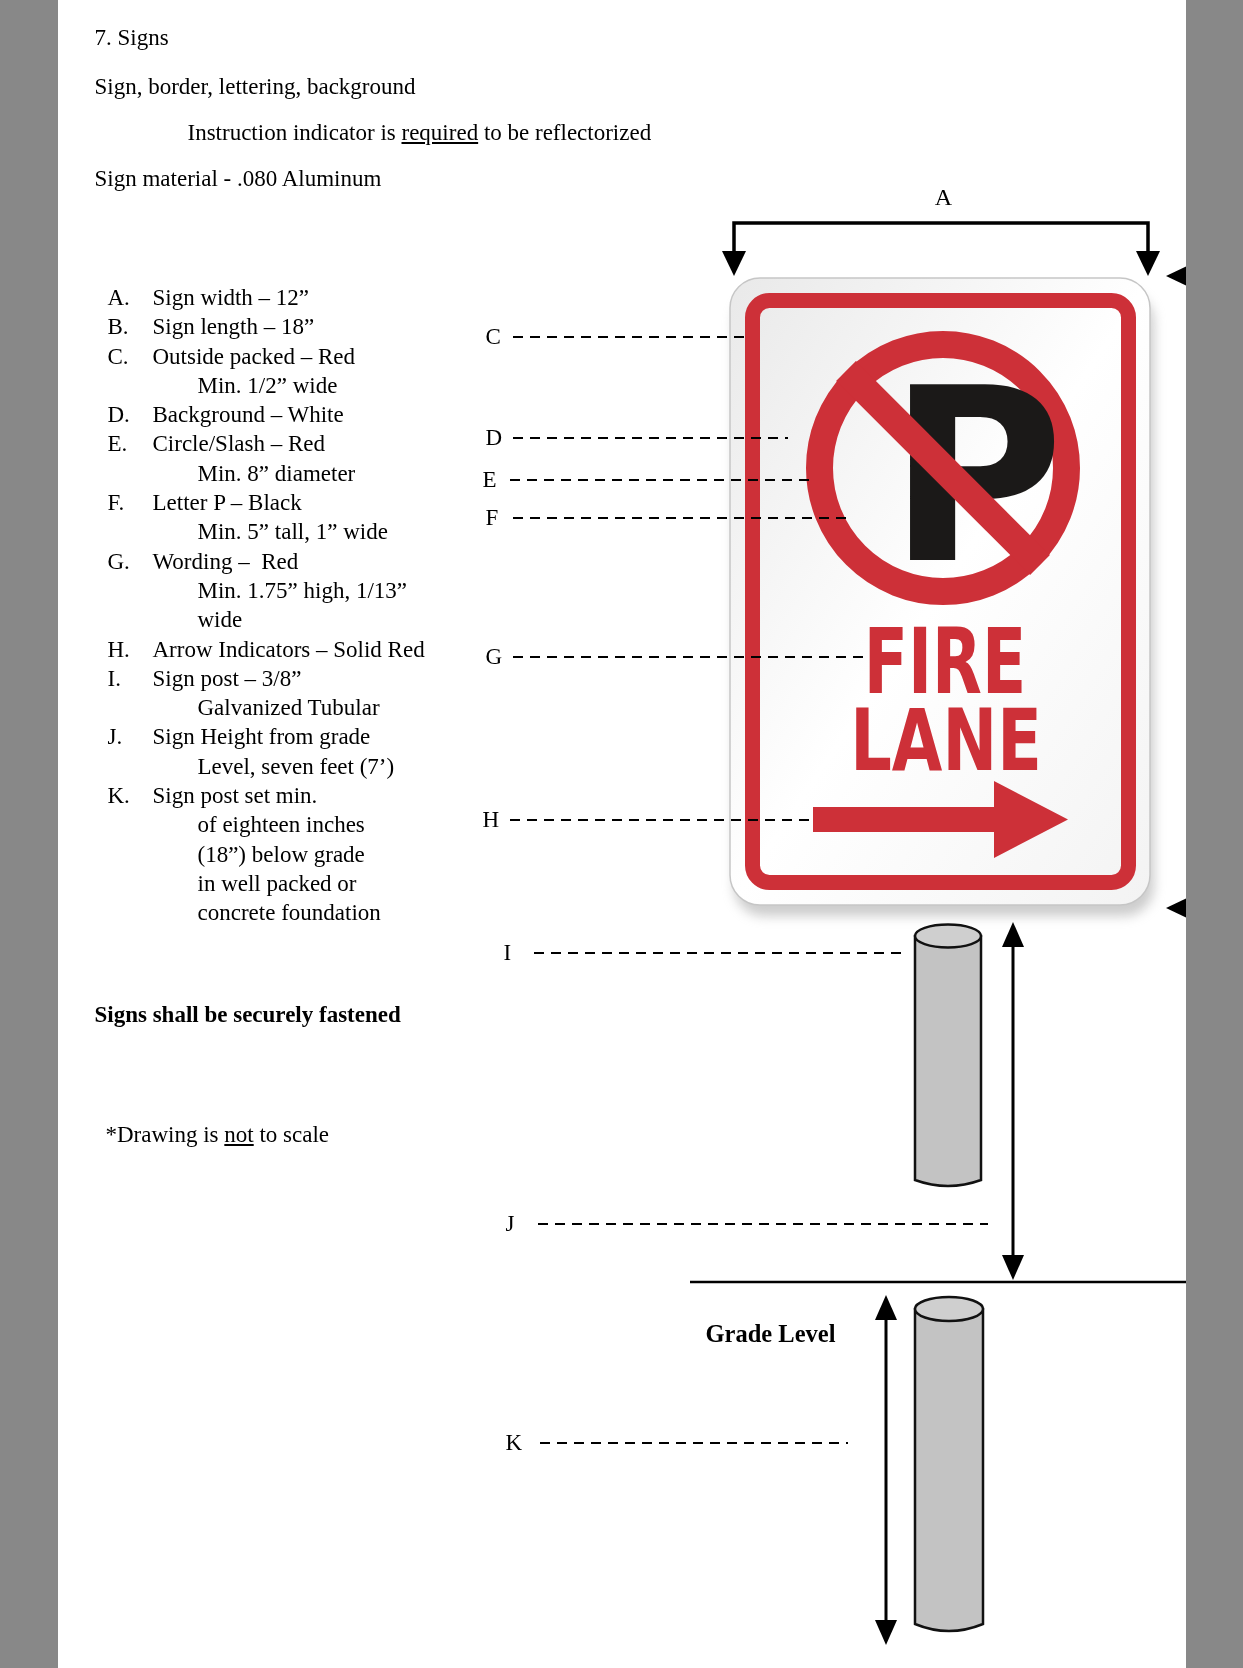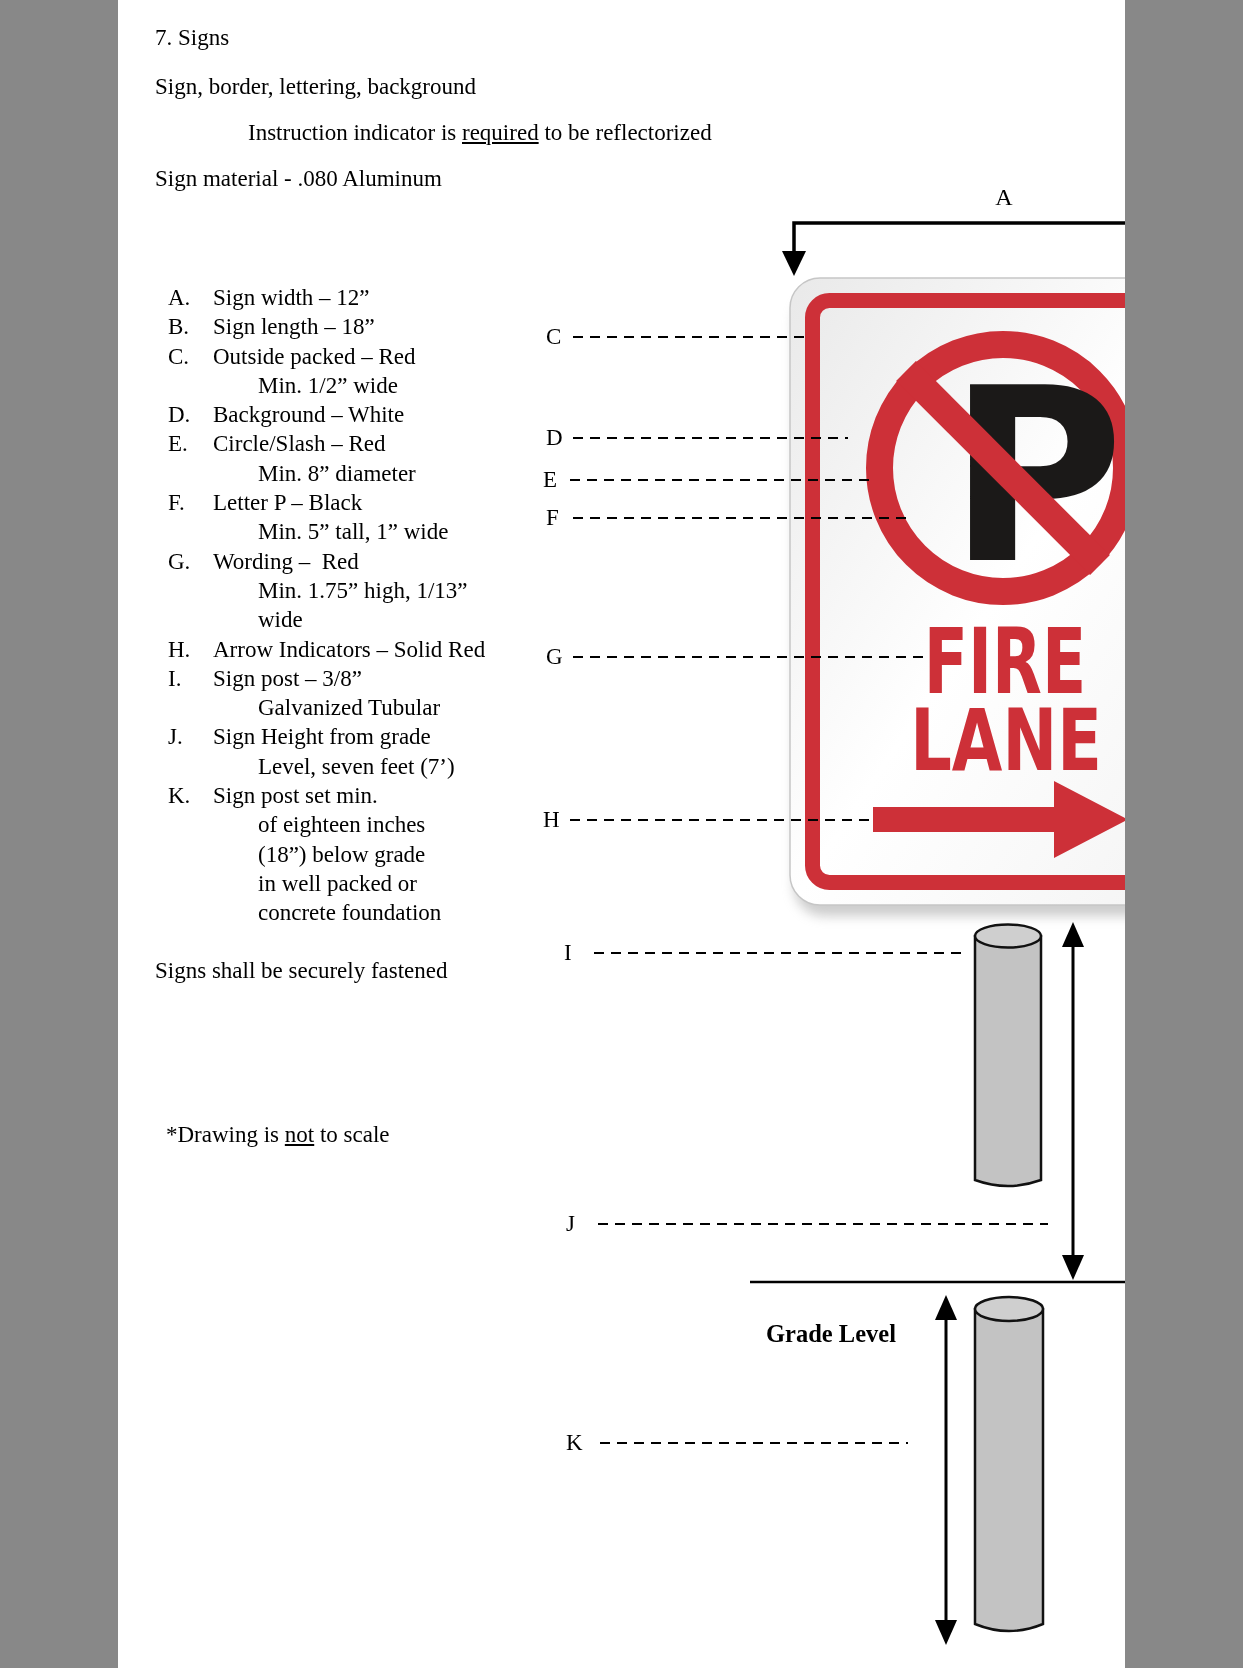--- a/index.html
+++ b/index.html
@@ -1,28 +1,28 @@
 <!DOCTYPE html>
 <html style="--sign-red: #cd3038;"><head>
 <meta charset="utf-8">
 <style>
   html,body { margin:0; padding:0; background:#888; }
   .page {
-    position:relative; width:1007px; height:1668px; margin:0 auto;
+    position:relative; width:1128px; height:1668px; margin:0 auto;
     background:#ffffff; overflow:hidden;
     font-family:"Liberation Serif", serif; color:#000;
   }
   .abs { position:absolute; }
   .doc-line { font-size:23px; line-height:23px; white-space:pre; }
   #spec-list { position:absolute; left:50px; top:283px; width:420px; }
   .spec-row { display:flex; height:29.3px; line-height:29.3px; font-size:23px; }
   .spec-letter { width:45px; flex:0 0 45px; white-space:pre; }
   .spec-cont { width:90px; flex:0 0 90px; }
   .spec-text { white-space:pre; }
-  #fastening-note { position:absolute; left:37px; top:954px; }
+  #fastening-note { position:absolute; left:37px; top:998px;font-weight:bold; }
   #fastening-note div { font-size:23px; line-height:33px; white-space:pre; }
   .callout-letter {
     position:absolute; width:30px; font-size:23px; line-height:30px; text-align:left;
   }
   .dim-letter { position:absolute; font-size:24px; line-height:26px; text-align:center; width:26px; }
   #grade-label { position:absolute; left:648px; top:1321px; font-size:24.5px; line-height:26px; white-space:pre;font-weight:bold; }
   u { text-underline-offset:2px;margin-top:22px; }
   svg text { font-family:"DejaVu Sans", sans-serif; font-weight:bold; }
   .red-fill   { fill:var(--sign-red,#cd3038); }
   .red-stroke { stroke:var(--sign-red,#cd3038); }

